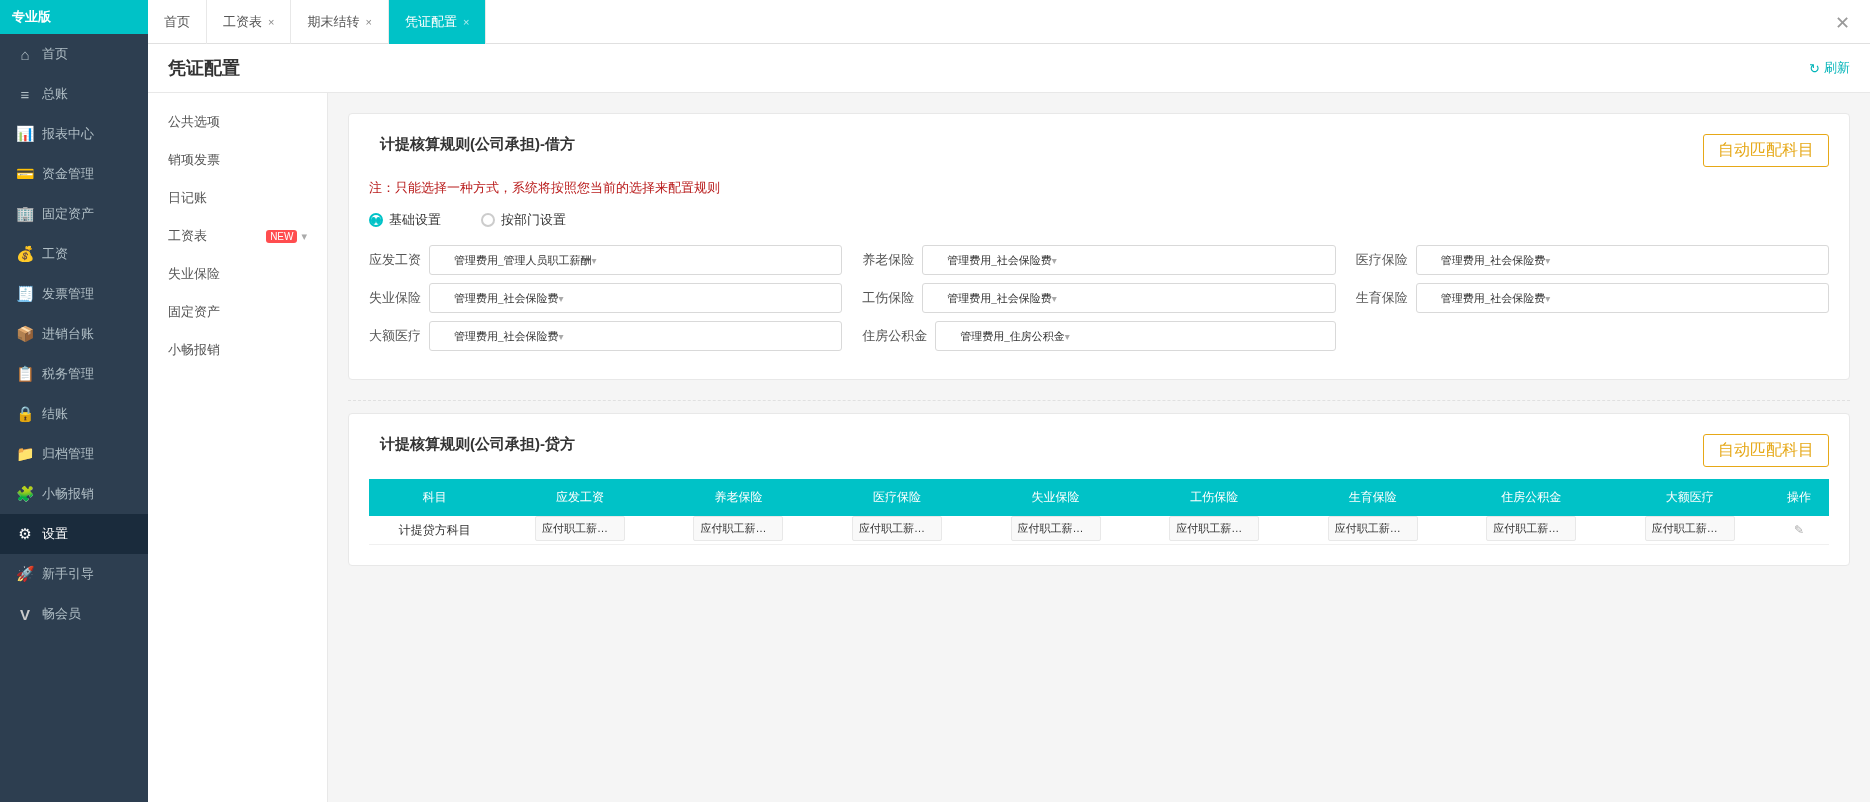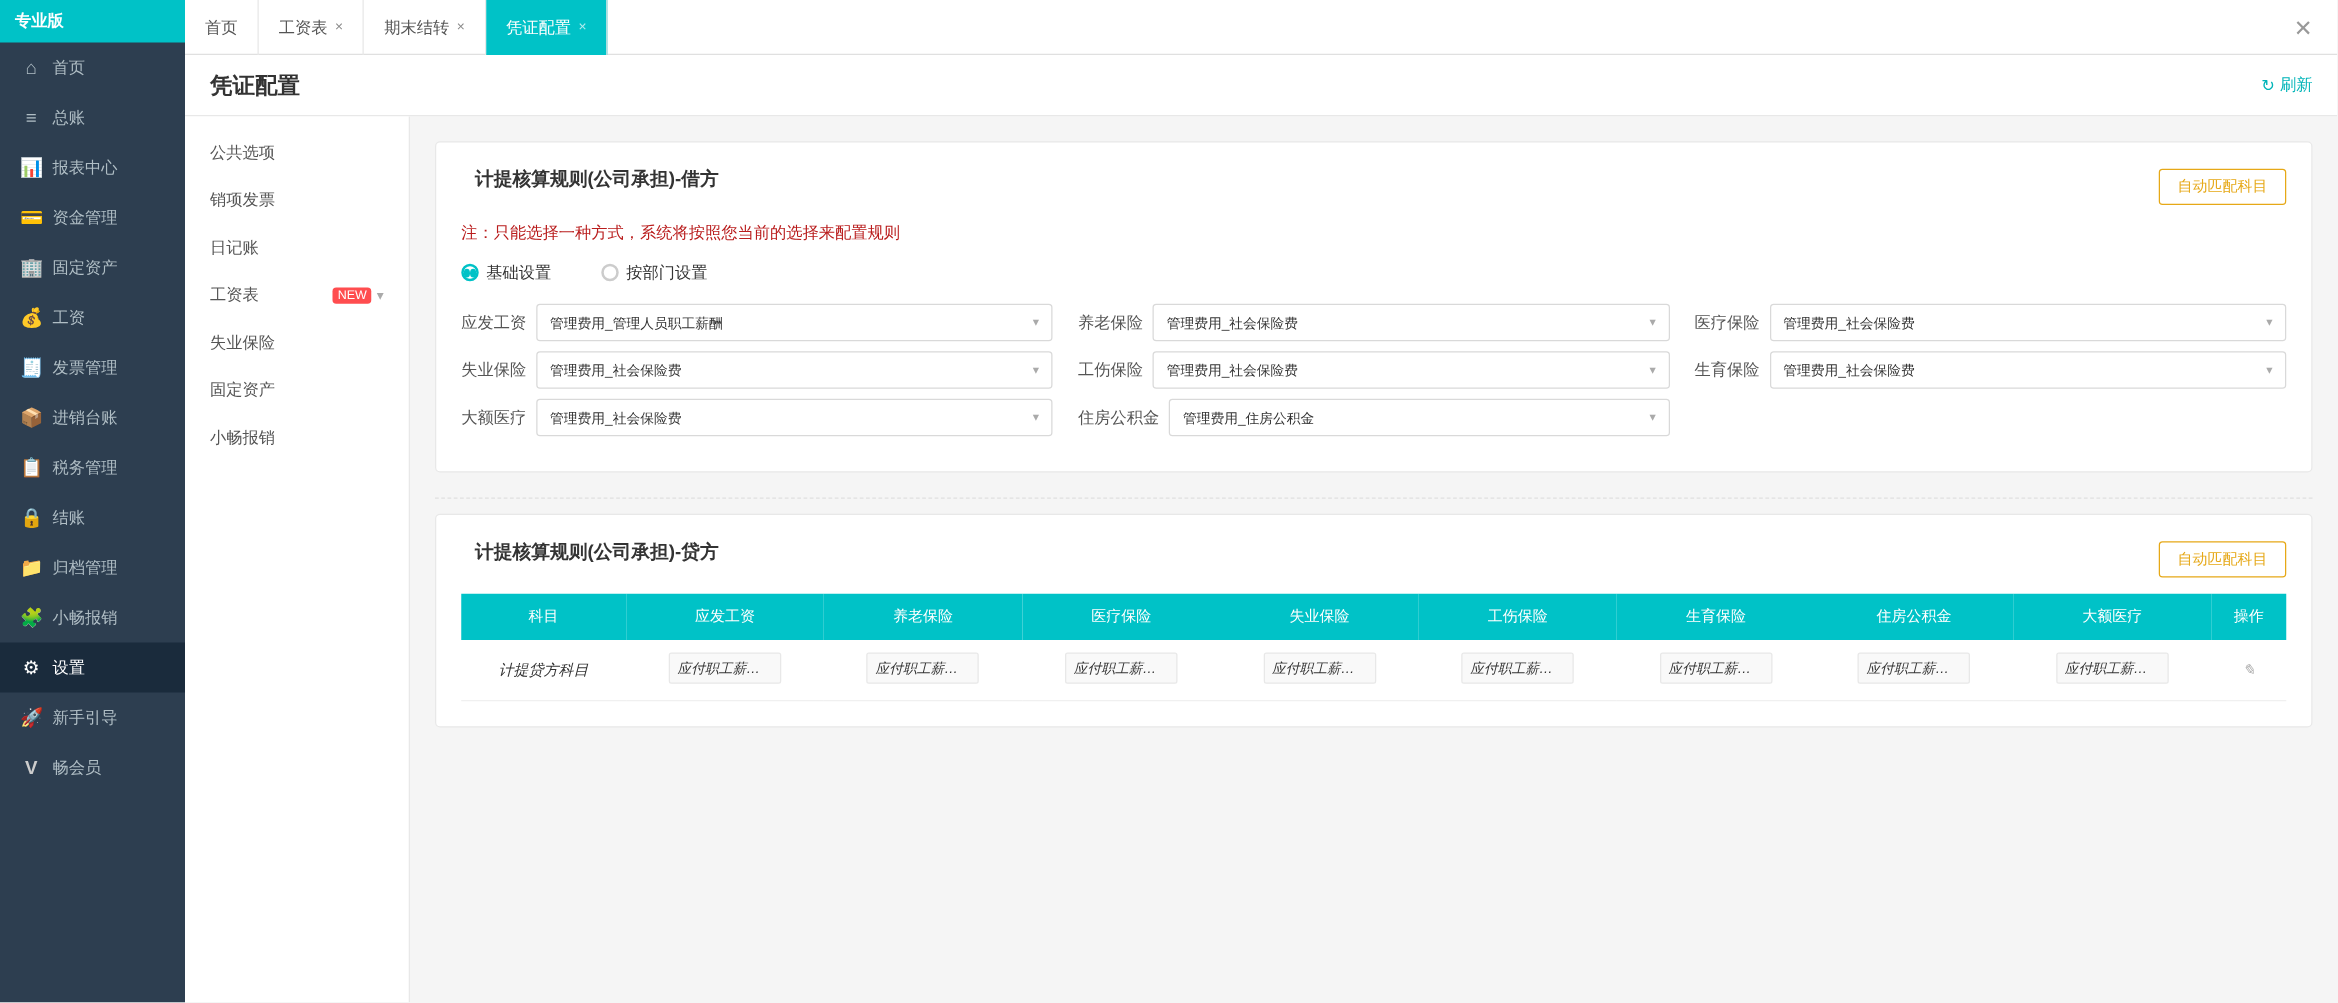--- a/index.html
+++ b/index.html
@@ -212,46 +212,46 @@
     .form-label {
       font-size: 13px;
       color: #555;
       white-space: nowrap;
       min-width: 52px;
     }
     .form-select {
       flex: 1;
       border: 1px solid #d9d9d9;
       border-radius: 3px;
-      padding: 5px 10px;
+      padding: 5px 24px;
       font-size: 12px;
       color: #333;
       background: #fff;
       display: flex;
       align-items: center;
-      justify-content: space-between;
       cursor: pointer;
       height: 30px;
+      font-family: Liberation Serif, serif;
     }
     .form-select .arrow { color: #aaa; font-size: 10px; }
 
     .section-header {
       display: flex;
       align-items: center;
       justify-content: space-between;
       margin-bottom: 12px;
     }
 
     .auto-match-btn {
       border: 1px solid #e6a817;
       color: #e6a817;
       padding: 5px 14px;
       border-radius: 3px;
       cursor: pointer;
-      font-size: 12px;
+      font-size: 16px;
       background: #fff;
     }
 
     
     .data-table {
       width: 100%;
       border-collapse: collapse;
       font-size: 12px;
     }
     .data-table thead tr {
@@ -261,25 +261,24 @@
     .data-table thead th {
       padding: 10px 8px;
       text-align: center;
       font-weight: normal;
     }
     .data-table tbody tr {
       background: #fff;
       border-bottom: 1px solid #f0f0f0;
     }
     .data-table tbody td {
-      padding: 10px 8px;
+      padding: 0 8px;
       text-align: center;
       color: #333;
       border-bottom: 1px solid #f0f0f0;
-      font-style: italic;
     }
     .cell-value {
       background: #f9f9f9;
       border: 1px solid #e8e8e8;
       border-radius: 2px;
       padding: 4px 6px;
       font-size: 11px;
       color: #333;
       display: inline-block;
       max-width: 90px;

